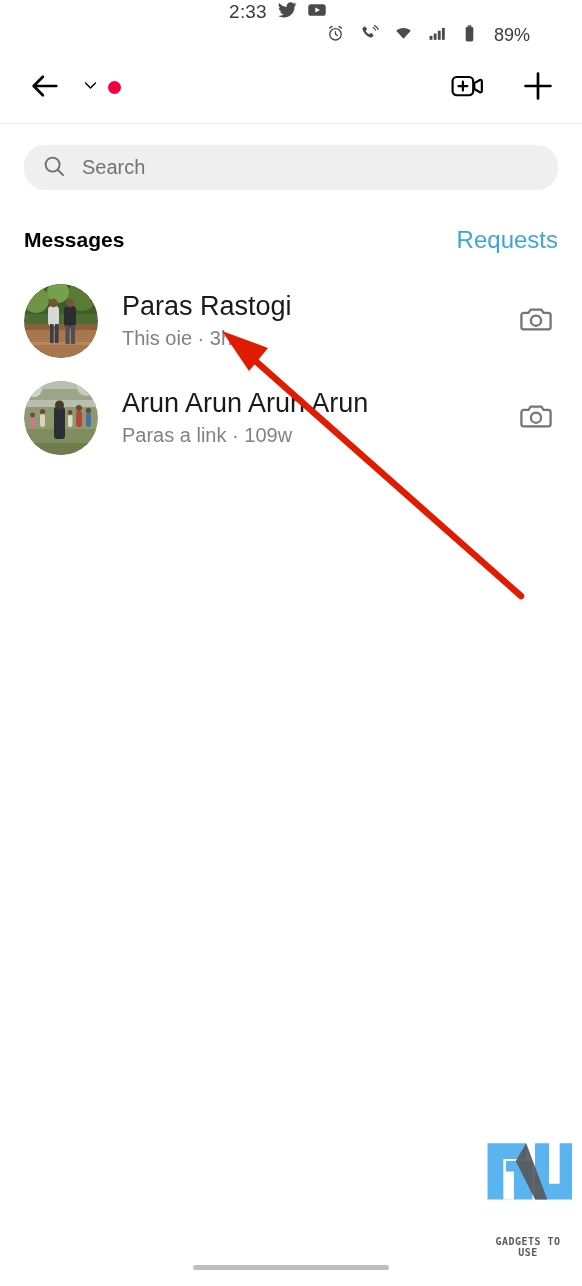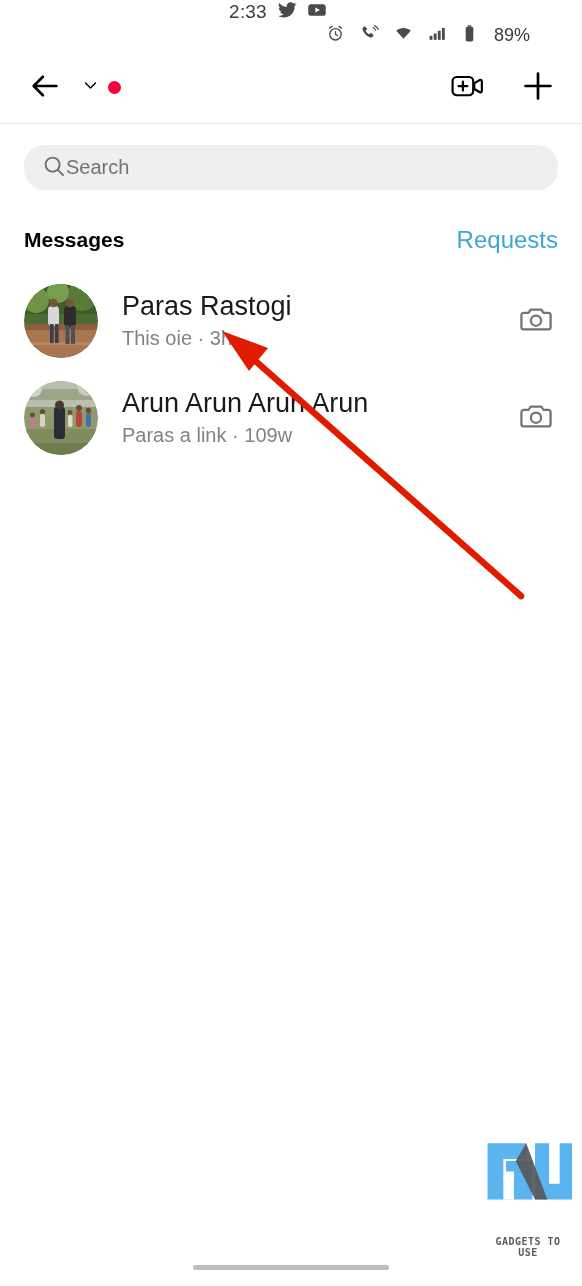--- a/index.html
+++ b/index.html
@@ -58,20 +58,21 @@
     width: 582px; height: 1px; background: #e8e8e8;
   }
 
   
   .searchbar {
     position: absolute; top: 145px; left: 24px;
     width: 534px; height: 45px;
     background: #efefef; border-radius: 21px;
     display: flex; align-items: center;
     padding: 0 18px;
+    gap: 16px;
   }
   .search-ph { font-size: 20px; color: #737373; }
 
   
   .section-row {
     position: absolute; top: 220px; left: 0;
     width: 582px; height: 40px;
     display: flex; align-items: center;
     padding: 0 24px;
   }

